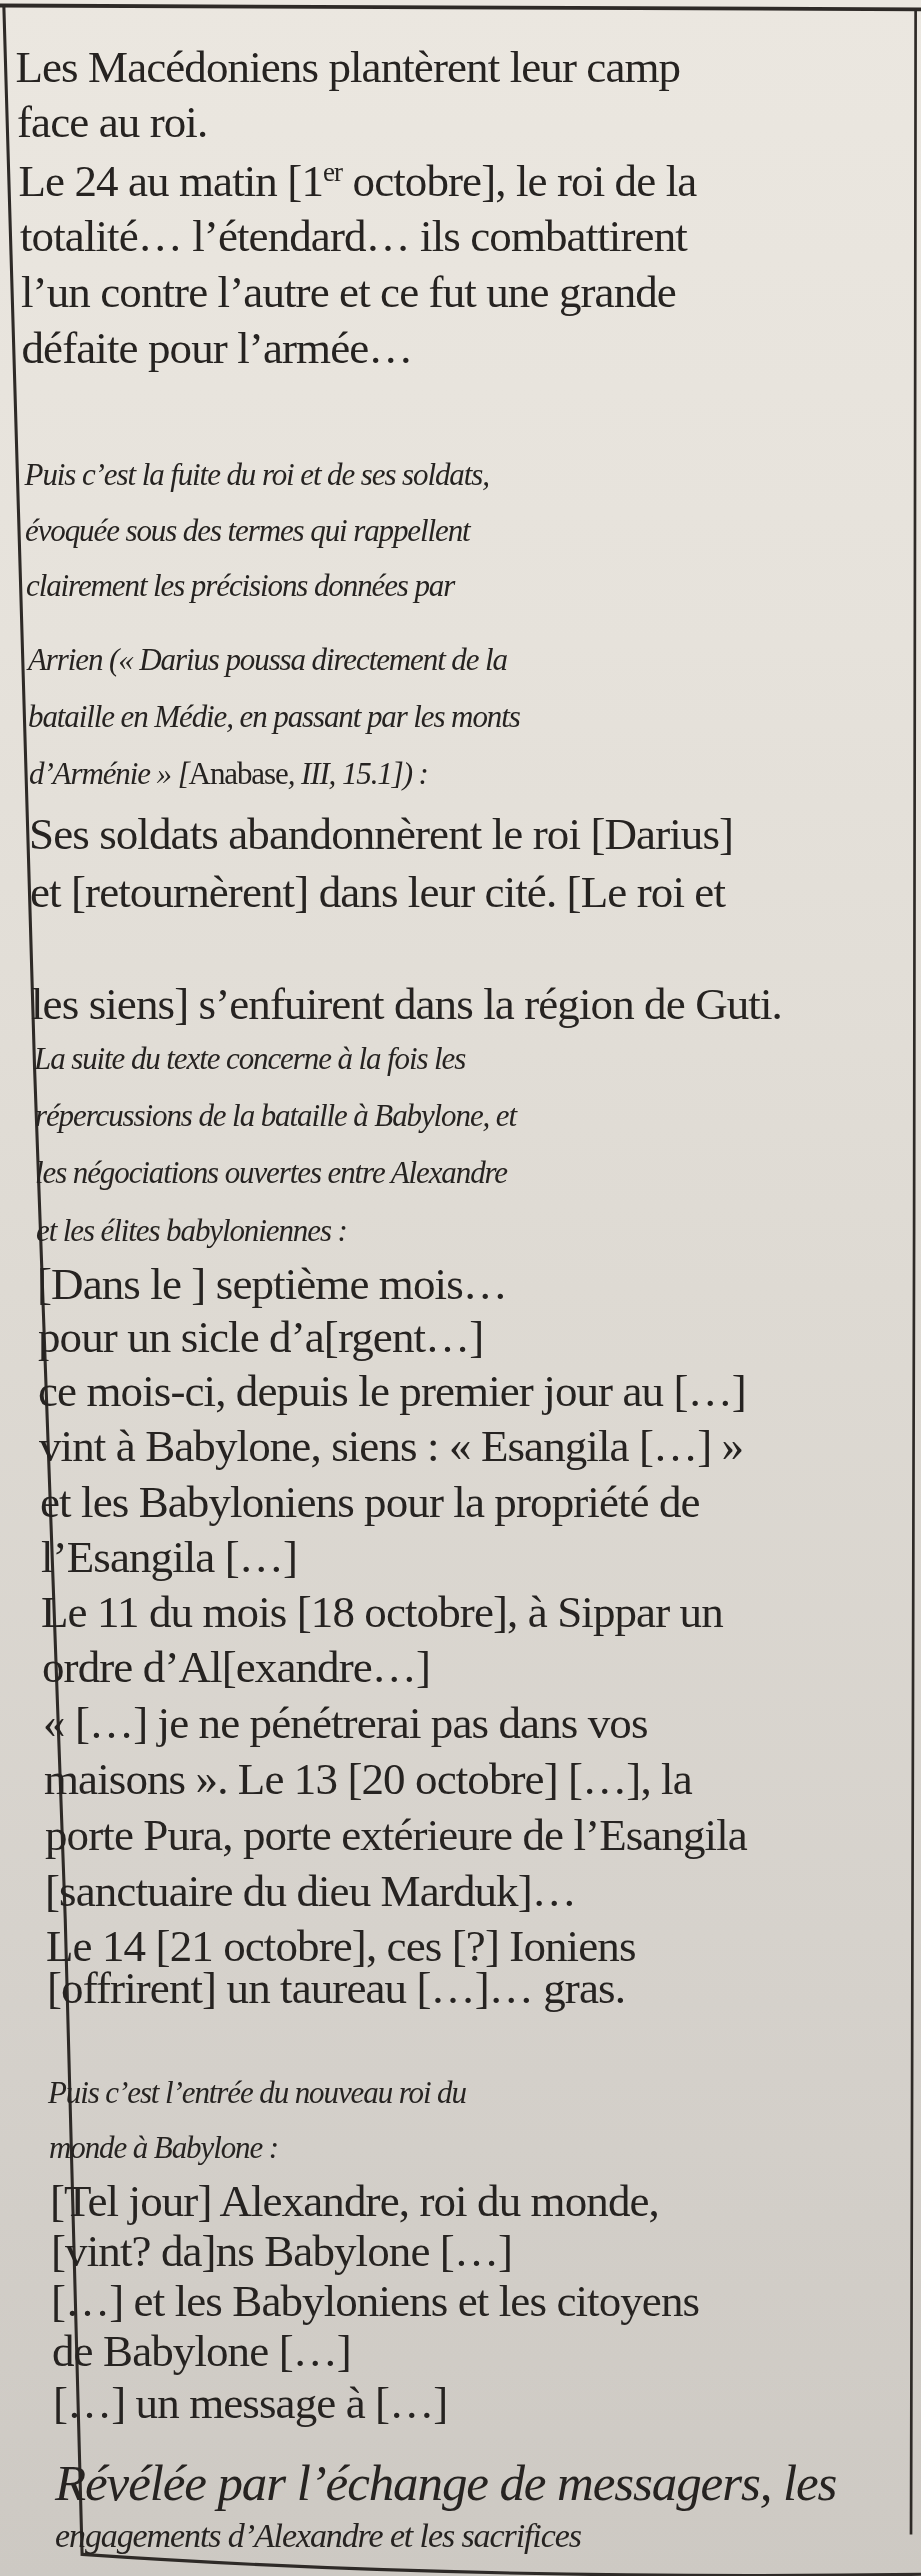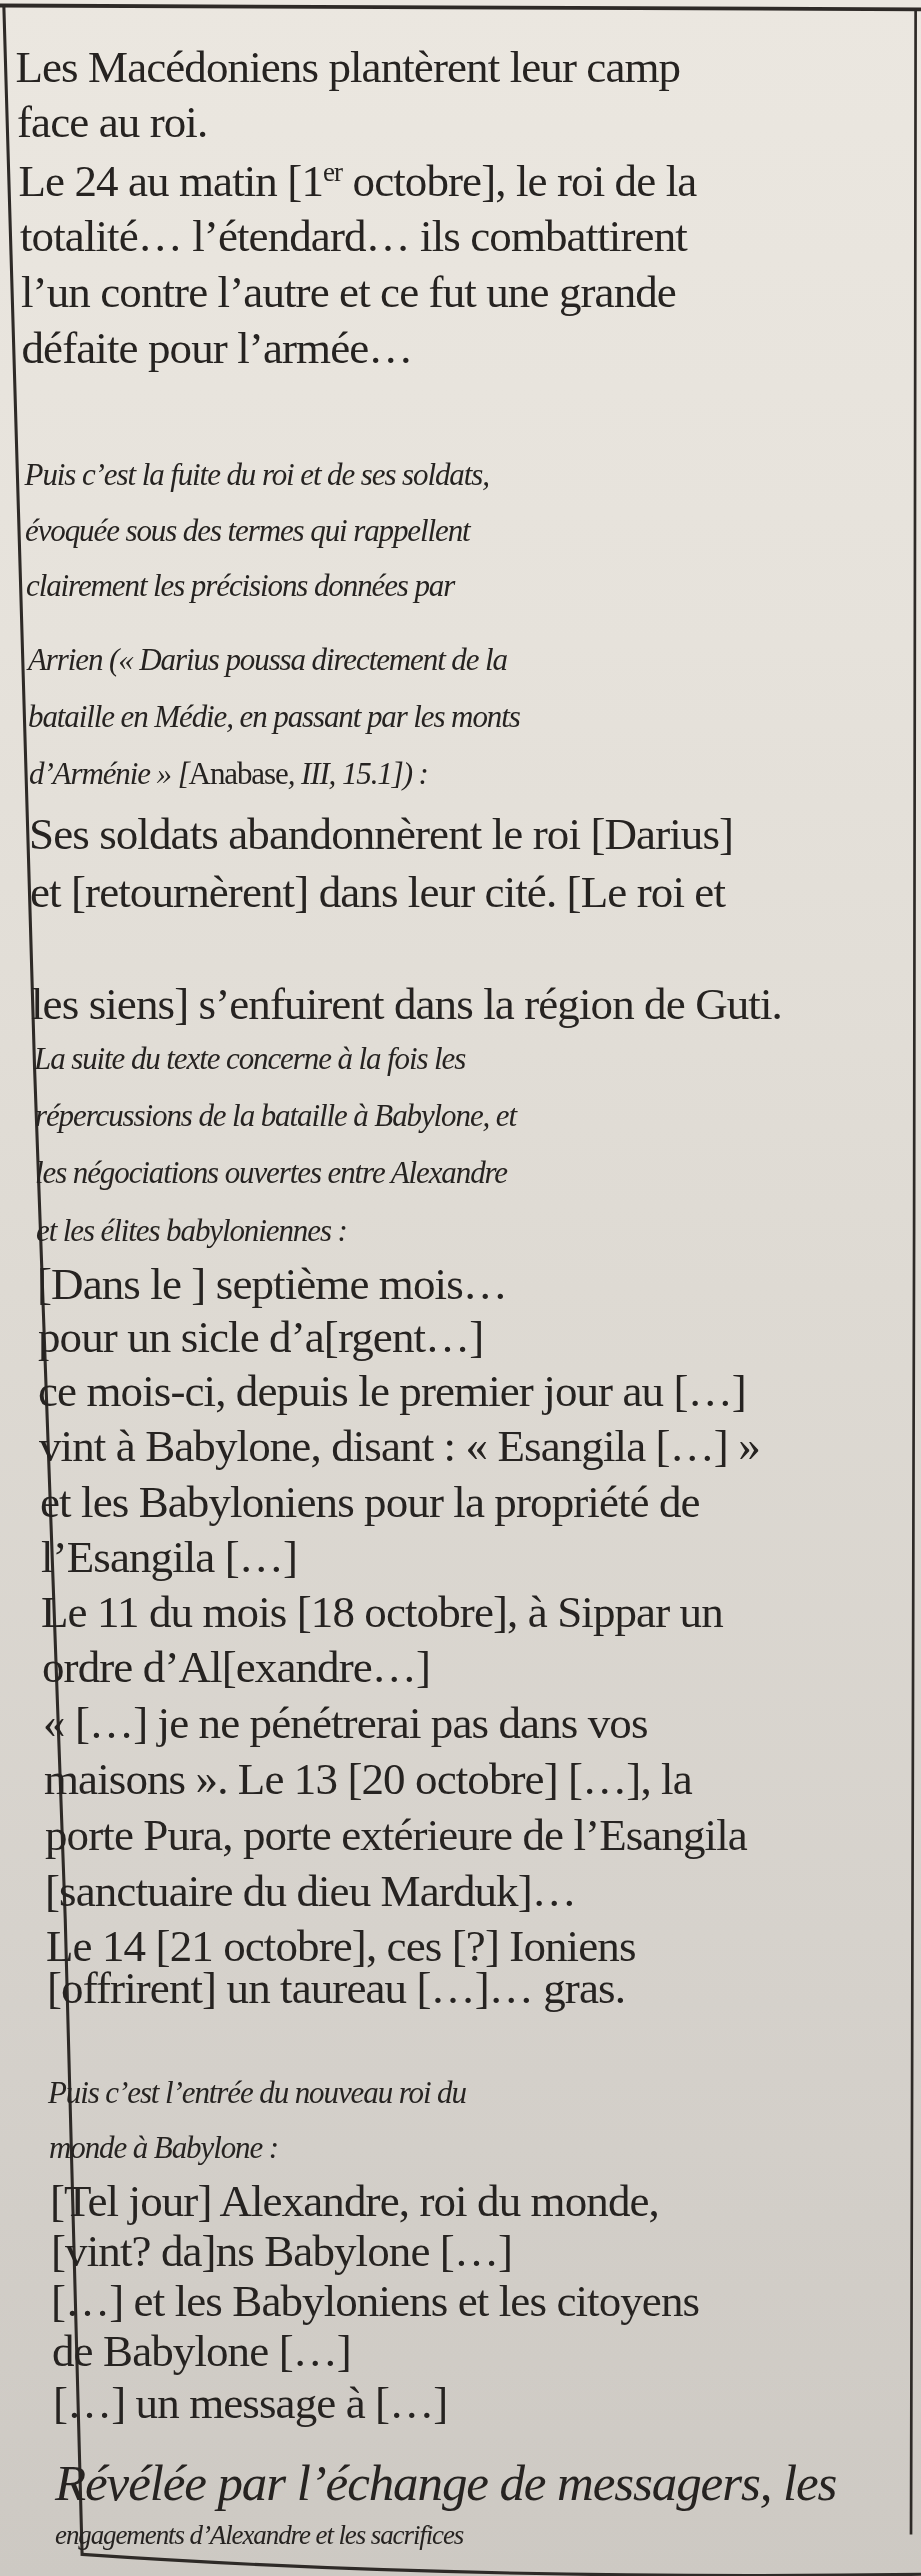--- a/index.html
+++ b/index.html
@@ -82,21 +82,21 @@
   <div class="line" style="left:31px; top:977px;">les siens] s’enfuirent dans la région de Guti.</div>
 
   <div class="line it" style="left:34px; top:1031px;">La suite du texte concerne à la fois les</div>
   <div class="line it" style="left:35px; top:1088px;">répercussions de la bataille à Babylone, et</div>
   <div class="line it" style="left:35px; top:1145px;">les négociations ouvertes entre Alexandre</div>
   <div class="line it" style="left:36px; top:1203px;">et les élites babyloniennes :</div>
 
   <div class="line" style="left:37px; top:1257px;">[Dans le ] septième mois…</div>
   <div class="line" style="left:38px; top:1310px;">pour un sicle d’a[rgent…]</div>
   <div class="line" style="left:38px; top:1364px;">ce mois-ci, depuis le premier jour au […]</div>
-  <div class="line" style="left:39px; top:1419px;">vint à Babylone, disant : « Esangila […] »</div>
+  <div class="line" style="left:39px; top:1419px;">vint à Babylone, siens : « Esangila […] »</div>
   <div class="line" style="left:40px; top:1475px;">et les Babyloniens pour la propriété de</div>
   <div class="line" style="left:41px; top:1530px;">l’Esangila […]</div>
   <div class="line" style="left:41px; top:1585px;">Le 11 du mois [18 octobre], à Sippar un</div>
   <div class="line" style="left:42px; top:1640px;">ordre d’Al[exandre…]</div>
   <div class="line" style="left:43px; top:1696px;">« […] je ne pénétrerai pas dans vos</div>
   <div class="line" style="left:44px; top:1752px;">maisons ». Le 13 [20 octobre] […], la</div>
   <div class="line" style="left:45px; top:1808px;">porte Pura, porte extérieure de l’Esangila</div>
   <div class="line" style="left:45px; top:1864px;">[sanctuaire du dieu Marduk]…</div>
   <div class="line" style="left:46px; top:1919px;">Le 14 [21 octobre], ces [?] Ioniens</div>
   <div class="line" style="left:47px; top:1961px;">[offrirent] un taureau […]… gras.</div>
@@ -104,16 +104,16 @@
   <div class="line it" style="left:48px; top:2065px;">Puis c’est l’entrée du nouveau roi du</div>
   <div class="line it" style="left:49px; top:2120px;">monde à Babylone :</div>
 
   <div class="line" style="left:50px; top:2174px;">[Tel jour] Alexandre, roi du monde,</div>
   <div class="line" style="left:51px; top:2224px;">[vint? da]ns Babylone […]</div>
   <div class="line" style="left:51px; top:2274px;">[…] et les Babyloniens et les citoyens</div>
   <div class="line" style="left:52px; top:2324px;">de Babylone […]</div>
   <div class="line" style="left:53px; top:2376px;">[…] un message à […]</div>
 
   <div class="line it" style="left:55px; top:2456px; font-size:51px;font-family:Liberation Serif, serif;">Révélée par l’échange de messagers, les</div>
-  <div class="line it" style="left:55px; top:2508px; font-size:27px;">engagements d’Alexandre et les sacrifices</div>
+  <div class="line it" style="left:55px; top:2508px; font-size:34px;">engagements d’Alexandre et les sacrifices</div>
 
 </div>
 
 
 </body></html>

